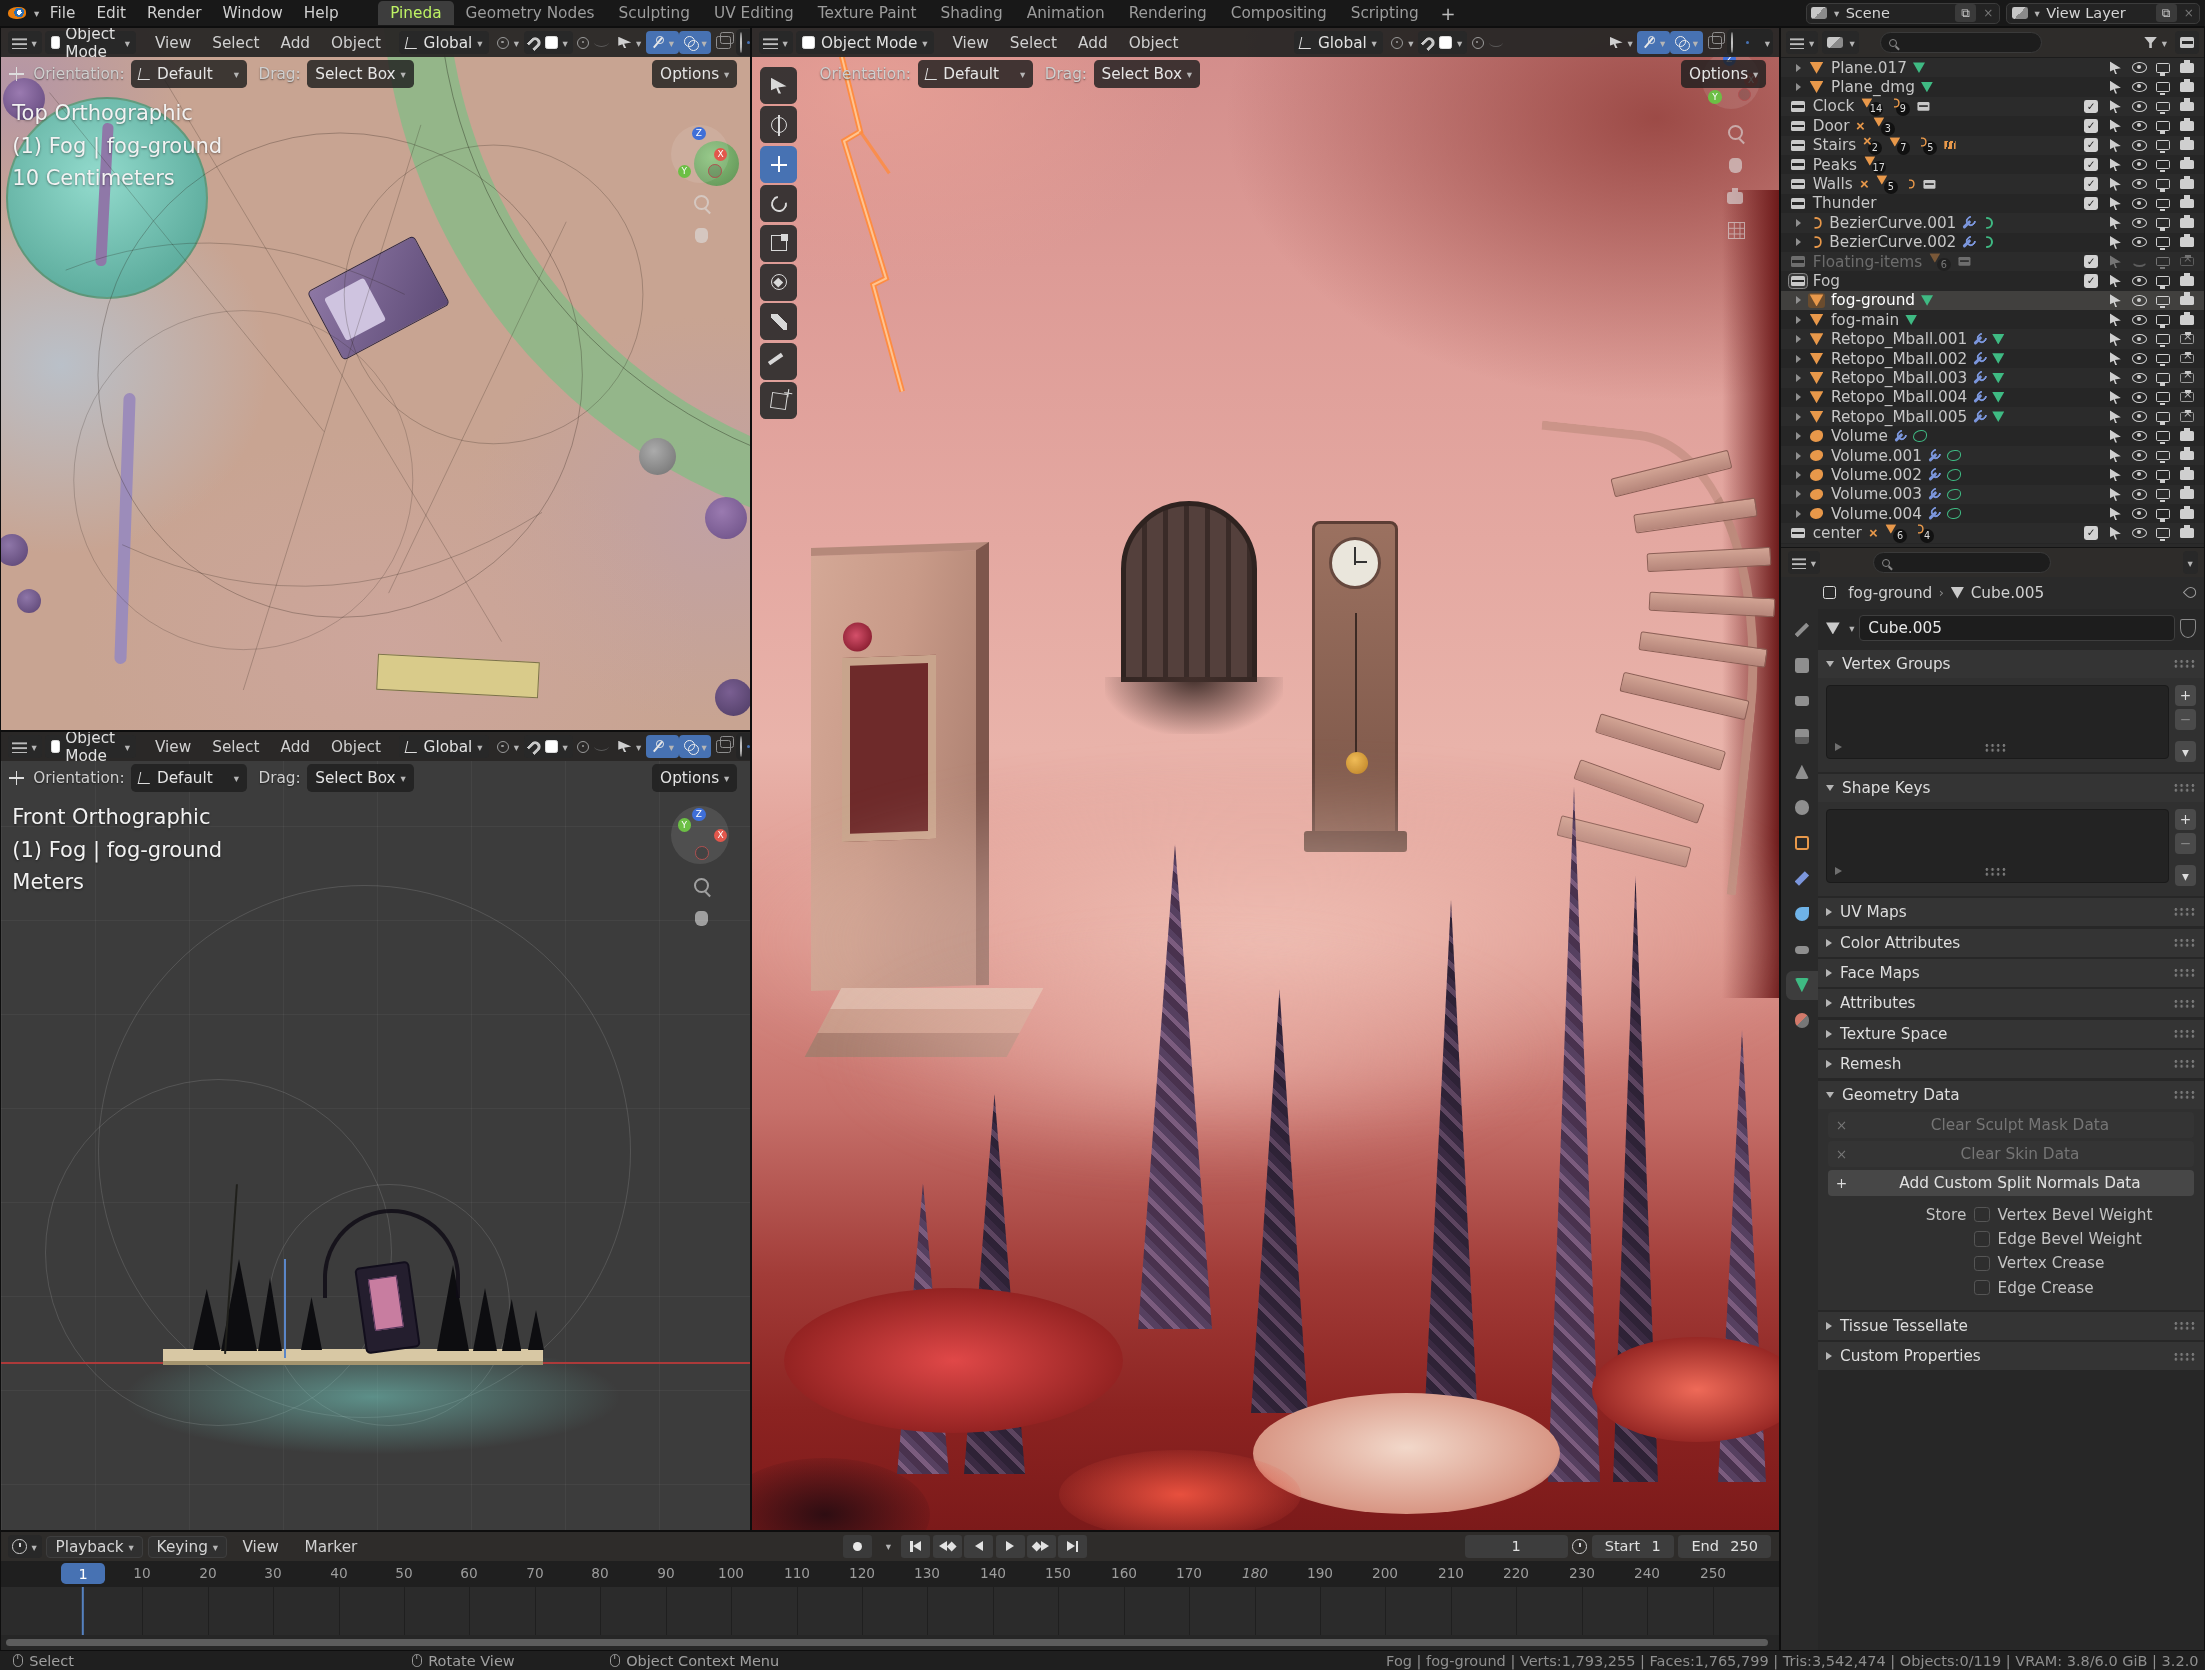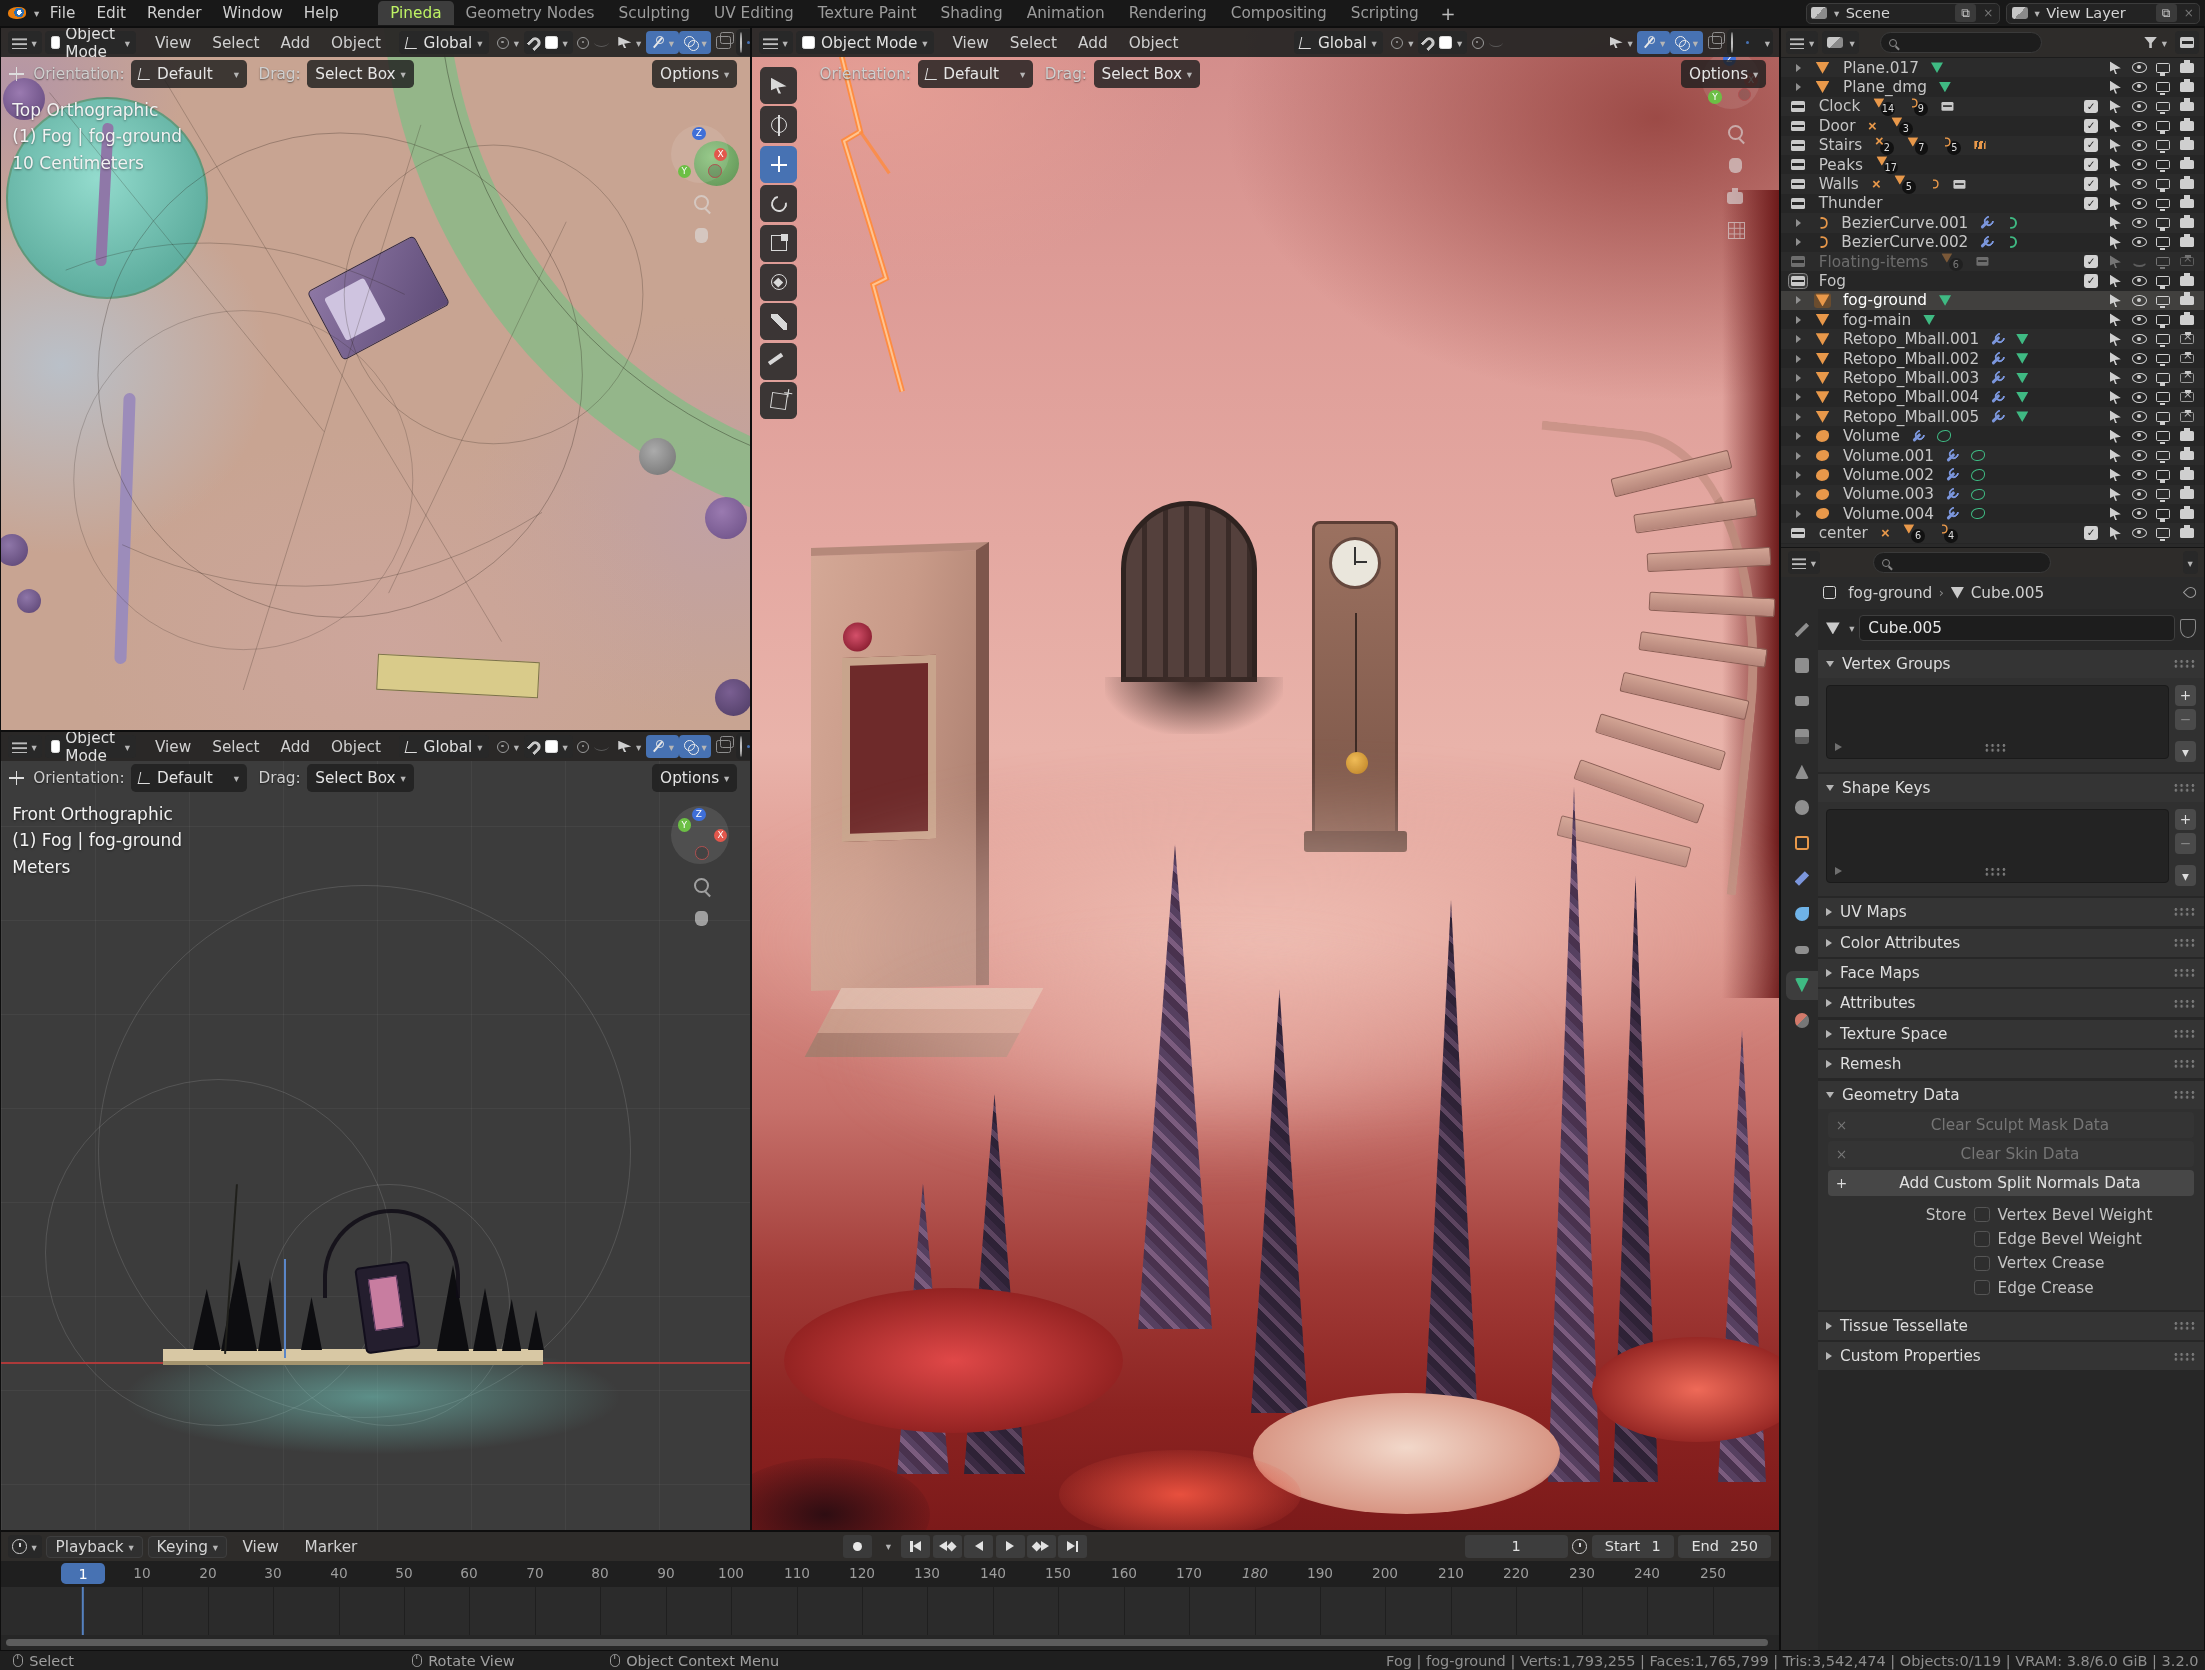--- a/index.html
+++ b/index.html
@@ -59,21 +59,21 @@
   .ovl-ic::before,.ovl-ic::after{content:'';position:absolute;width:9px;height:9px;border:1.6px solid #eee;border-radius:50%;}
   .ovl-ic::after{left:4px;top:4px;}
   
   .vp-row2{position:absolute;left:0;right:0;top:32px;display:flex;align-items:center;padding:0 8px;z-index:9;}
   .ov-pill{display:flex;align-items:center;background:rgba(30,30,30,.82);border-radius:4.8px;height:27.5px;padding:0 8px;font-size:15.3px;color:#e5e5e5;margin-right:4.8px;}
   .ov-label{color:#cfcfcf;font-size:15.3px;margin:0 6.5px;text-shadow:0 0.8px 1.6px rgba(0,0,0,.5);}
   .move-ic{width:14.5px;height:14.5px;position:relative;margin-right:3.2px;}
   .move-ic::before{content:'';position:absolute;left:6.5px;top:0;width:1.6px;height:14.5px;background:#ddd;}
   .move-ic::after{content:'';position:absolute;left:0;top:6.5px;width:14.5px;height:1.6px;background:#ddd;}
   .ov-info{position:absolute;left:11.3px;top:69px;z-index:8;}
-  .ov-line{font-size:17px;color:#f2f2f2;text-shadow:0 0.8px 2.4px rgba(0,0,0,.45);line-height:1.55;}
+  .ov-line{font-size:21px;color:#f2f2f2;text-shadow:0 0.8px 2.4px rgba(0,0,0,.45);line-height:1.55;}
   
   .gizmo{position:absolute;width:58px;height:58px;border-radius:50%;background:rgba(255,255,255,.10);z-index:8;}
   .gz{position:absolute;width:13.7px;height:13.7px;border-radius:50%;font-size:9px;color:#fff;display:flex;align-items:center;justify-content:center;}
   .gz.x{background:#e2574c;right:1.6px;top:22.6px;}
   .gz.y{background:#6cbf45;left:6.5px;bottom:4.8px;}
   .gz.z{background:#3f6fd8;left:21px;top:1.6px;}
   .gz.o{border:1.6px solid #b05050;background:rgba(0,0,0,.15);left:3.2px;top:8px;}
   .vnav{position:absolute;display:flex;flex-direction:column;gap:11.3px;z-index:8;opacity:.62;}
   .vn{width:21px;height:21px;position:relative;}
   .vn.zoom::before{content:'';position:absolute;left:1.6px;top:1.6px;width:11.3px;height:11.3px;border:2.4px solid #ddd;border-radius:50%;}
@@ -163,21 +163,21 @@
   #right-panel{left:1780px;top:27px;width:425px;height:1624px;background:var(--panel);border-left:0.8px solid var(--line);}
   #outliner-header{position:absolute;left:0;top:0;right:0;height:30px;background:var(--hdr);display:flex;align-items:center;padding:0 4.8px;gap:3.2px;border-bottom:0.8px solid #1c1c1c;}
   .search-pill{flex:0 0 162px;height:21px;background:#1d1d1d;border:0.8px solid #3a3a3a;border-radius:10.5px;display:flex;align-items:center;padding:0 8px;margin-left:18px;}
   .search-glyph{width:8px;height:8px;border:1.6px solid #888;border-radius:50%;position:relative;}
   .search-glyph::after{content:'';position:absolute;right:-4px;bottom:-3.2px;width:4.8px;height:1.6px;background:#888;transform:rotate(45deg);}
   .funnel{width:13px;height:11.3px;background:#c9c9c9;clip-path:polygon(0 0,100% 0,60% 55%,60% 100%,40% 100%,40% 55%);}
   #outliner-rows{position:absolute;left:0;top:30px;right:0;height:486px;overflow:hidden;background:#262626;}
   .o-row{display:flex;align-items:center;height:19.4px;padding:0 4.8px 0 8px;font-size:15.3px;}
   .o-row:nth-child(odd){background:#2b2b2b;}
   .o-row.selected{background:#41403e;}
-  .o-left{display:flex;align-items:center;gap:12px;min-width:0;}
+  .o-left{display:flex;align-items:center;gap:6px;min-width:0;}
   .o-label{color:#c6c6c6;white-space:nowrap;}
   .o-row.selected .o-label{color:#fff;}
   .o-row.faded .o-left{opacity:.42;}
   .ic{display:inline-block;flex:none;}
   .ic-expand{width:0;height:0;border-left:5.7px solid #909090;border-top:4px solid transparent;border-bottom:4px solid transparent;margin:0 1.6px 0 6.5px;}
   .ic-mesh{width:13.7px;height:12px;background:var(--orange);clip-path:polygon(0 0,100% 0,50% 100%);}
   .ic-mesh.datai{background:var(--green);width:12px;height:10.5px;}
   .ic-curve{width:12px;height:12px;border:2.4px solid var(--orange);border-radius:50%;clip-path:inset(0 0 0 40%);}
   .ic-curve.datai{border-color:var(--green);}
   .ic-collection{width:14.5px;height:10.5px;background:#c9c9c9;border-radius:1.6px;position:relative;}

